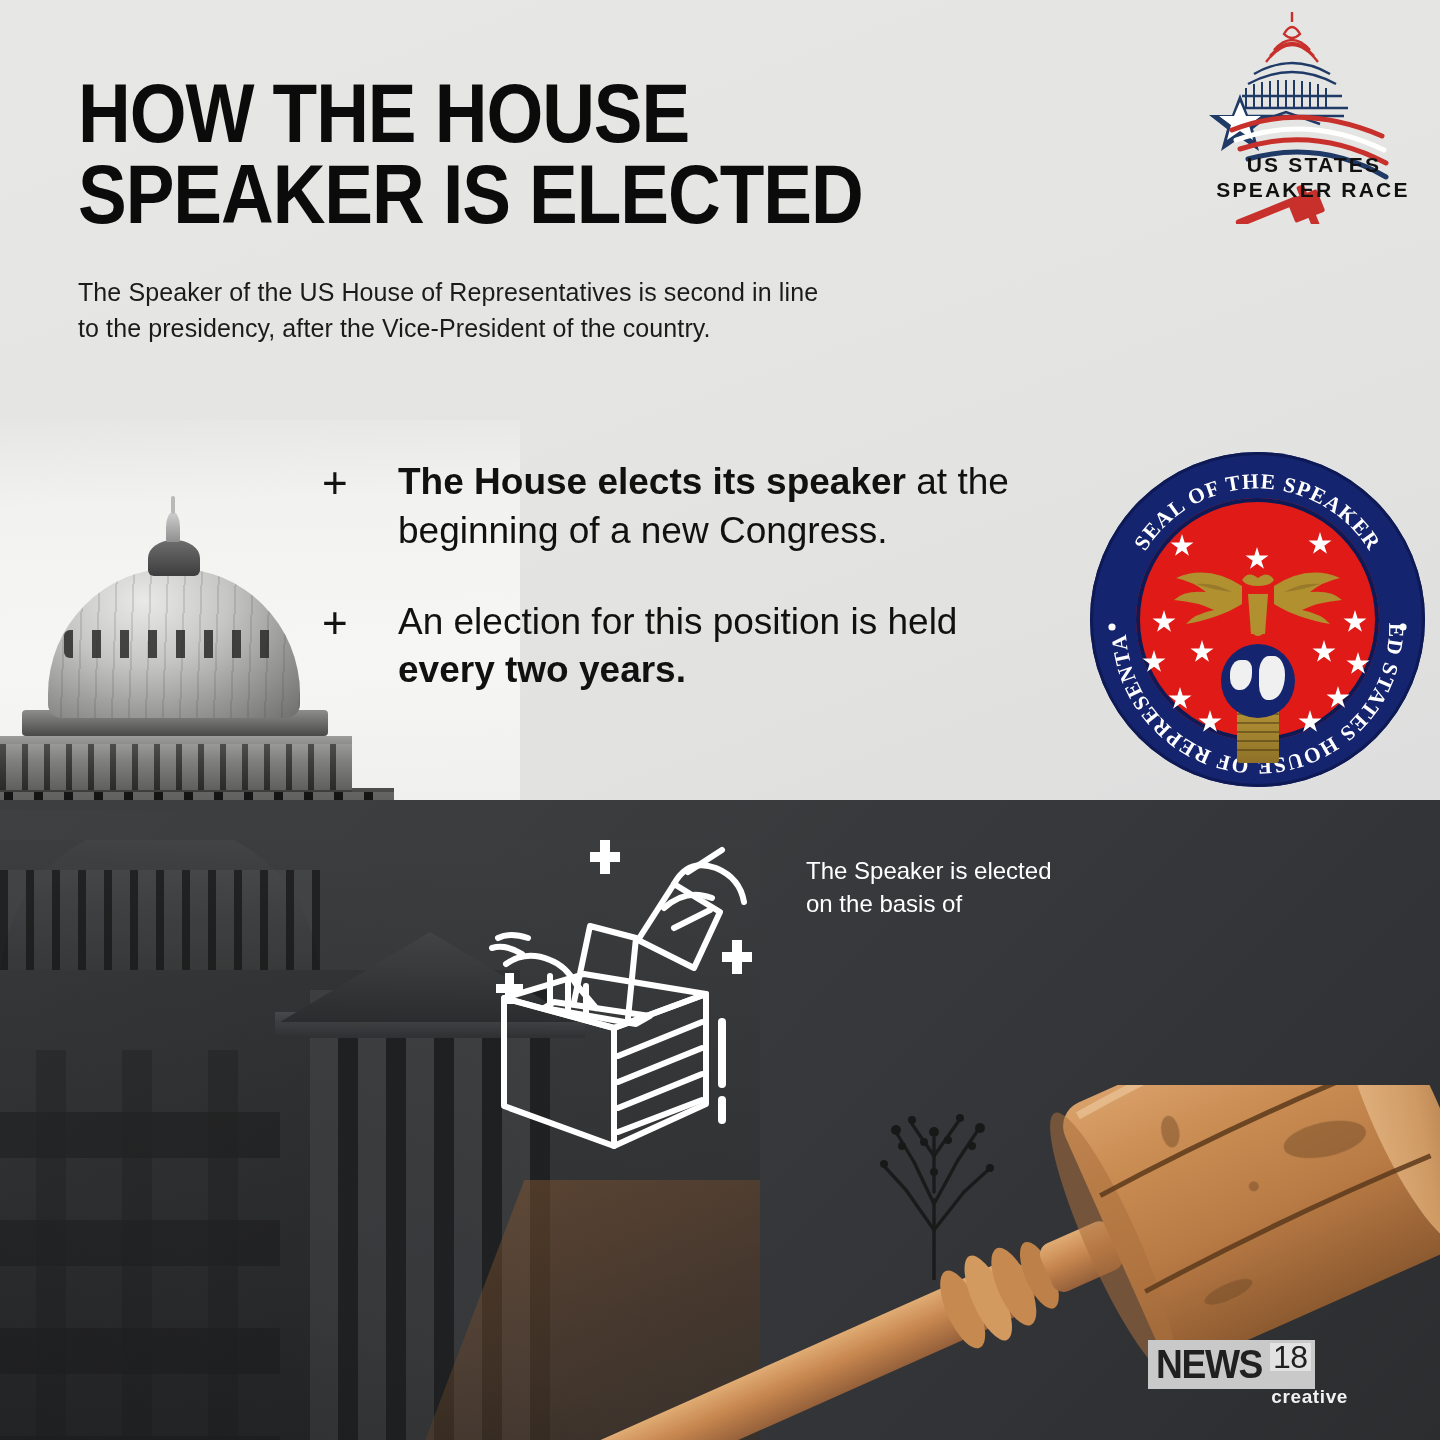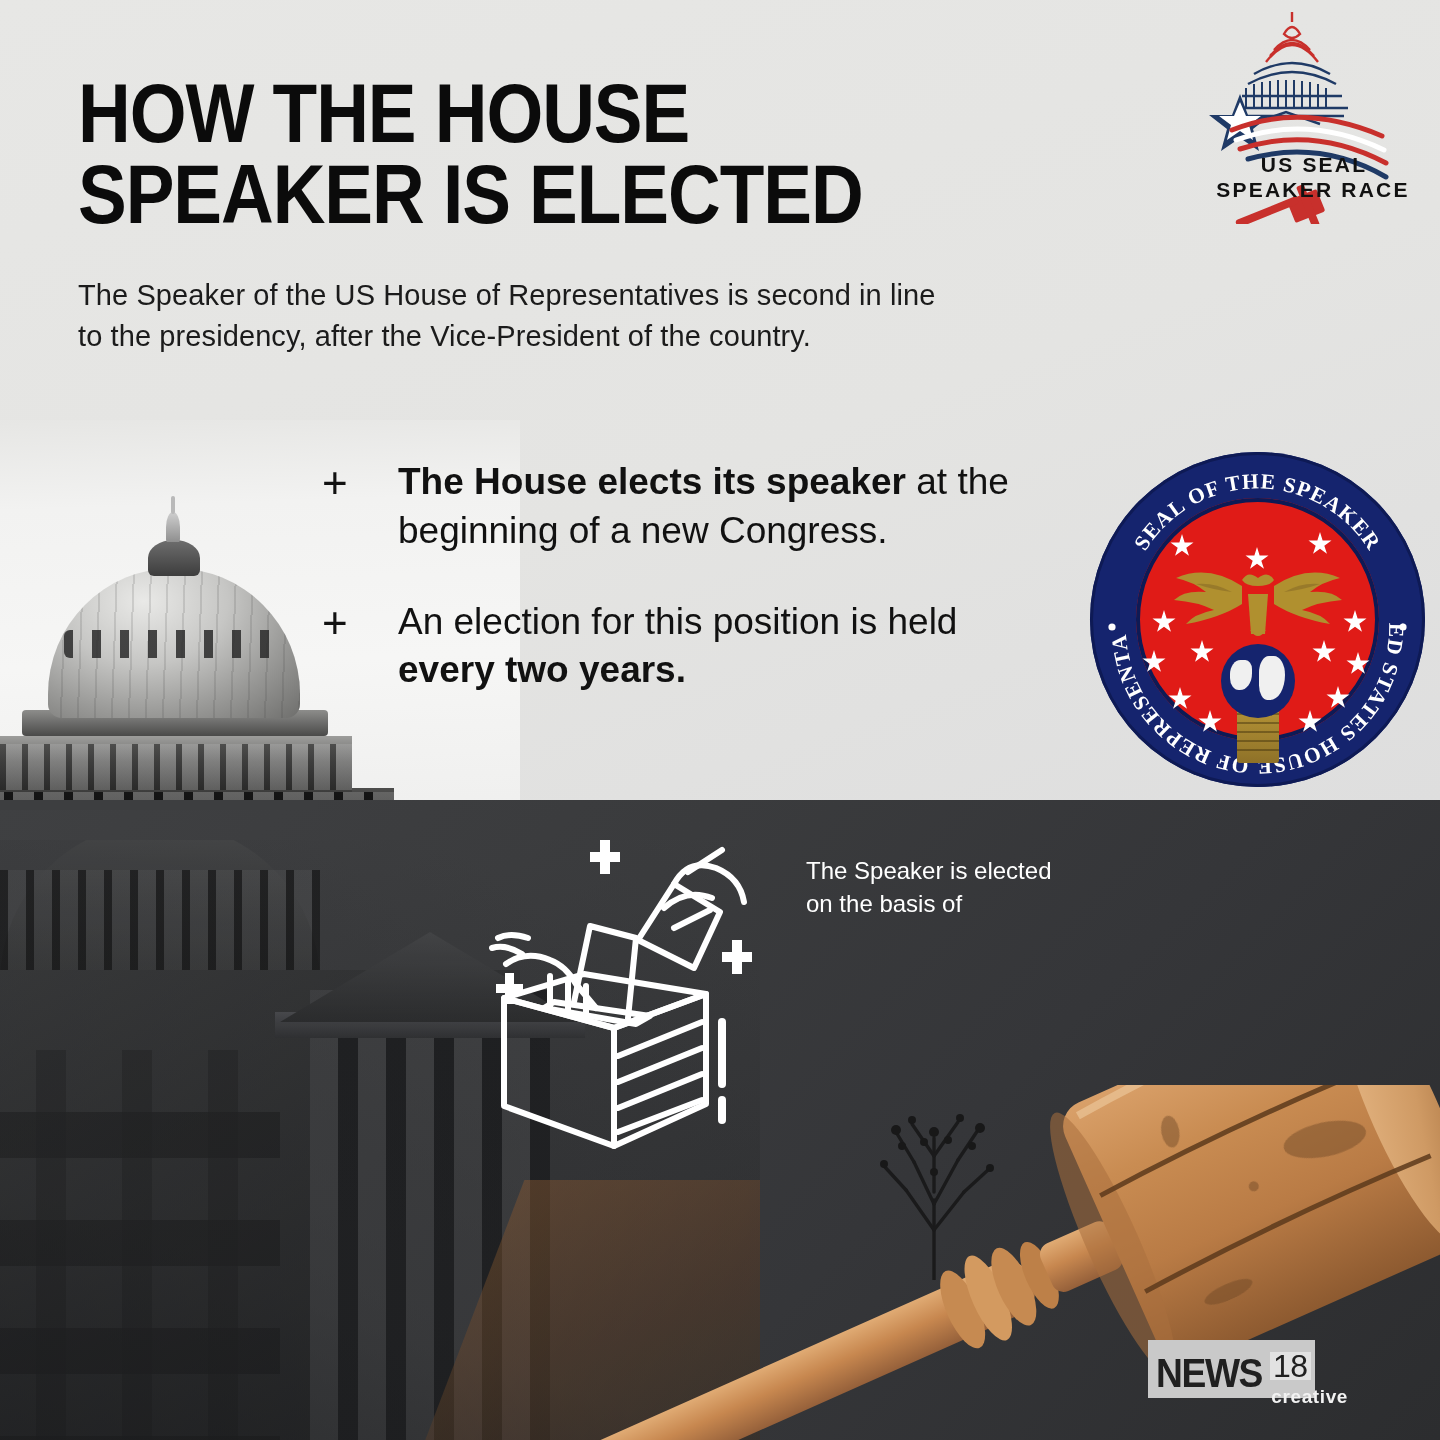--- a/index.html
+++ b/index.html
@@ -87,21 +87,21 @@
   
   .title{
     position:absolute;left:78px;top:74px;width:1000px;
     font-weight:800;font-size:83px;line-height:.97;
     letter-spacing:-1.2px;color:#0b0b0b;
     transform:scaleX(.88);transform-origin:left top;
     white-space:pre-line;
   }
   .subtitle{
     position:absolute;left:78px;top:275px;width:1270px;
-    font-size:29px;line-height:1.42;color:#1b1b1b;font-weight:400;
+    font-size:25px;line-height:1.42;color:#1b1b1b;font-weight:400;
     white-space:pre-line;letter-spacing:.1px;
   }
 
   
   .bullets{position:absolute;left:322px;top:458px;width:730px;}
   .bullet{position:relative;display:flex;align-items:flex-start;margin-bottom:42px;}
   .plus{
     width:56px;flex:0 0 56px;
     font-size:44px;line-height:50px;font-weight:300;color:#121212;
     text-align:left;
@@ -249,21 +249,21 @@
 
   
   .gavel{position:absolute;left:-60px;top:1085px;width:1560px;height:400px;}
 
   
   .news18{
     position:absolute;left:1148px;top:1340px;width:200px;height:86px;
   }
   .n18-box{
     position:absolute;left:0;top:0;
-    background:#c9c9c9;padding:12px 4px 4px 8px;
+    background:#c9c9c9;padding:3px 4px 4px 8px;
     display:flex;align-items:flex-start;
   }
   .n18-word{
     font-size:40px;font-weight:800;color:#202020;letter-spacing:-1.5px;
     line-height:42px;font-family:"Liberation Sans",sans-serif;
     transform:scaleX(.93);transform-origin:left center;
   }
   .n18-num{
     font-size:32px;font-weight:400;color:#202020;line-height:26px;
     background:#e2e2e2;padding:1px 3px;margin-left:0px;
@@ -346,21 +346,21 @@
         <path d="M52 147 q72 -20 138 18" stroke="#1f3a66"></path>
       </g>
 
       <g fill="#c8302c">
         <rect x="94" y="182" width="32" height="24" rx="2" transform="rotate(-22 110 194)"></rect>
         <rect x="108" y="172" width="8" height="44" rx="2" transform="rotate(-22 112 194)"></rect>
         <rect x="38" y="196" width="66" height="8" rx="3" transform="rotate(-22 71 200)"></rect>
       </g>
     </svg>
     <div style="position:absolute;left:16px;top:140px;width:204px;text-align:center;
-                font-size:21px;font-weight:800;letter-spacing:2.2px;color:#111;line-height:25px;">US SEAL</div>
+                font-size:21px;font-weight:800;letter-spacing:2.2px;color:#111;line-height:25px;">US STATES</div>
     <div style="position:absolute;left:6px;top:165px;width:222px;text-align:center;
                 font-size:21px;font-weight:800;letter-spacing:2.2px;color:#111;line-height:25px;">SPEAKER RACE</div>
   </div>
 
   <div class="bullets">
     <div class="bullet">
       <div class="plus">+</div>
       <div class="btext"><b>The House elects its speaker</b><span> at the beginning of a new Congress.</span></div>
     </div>
     <div class="bullet" style="margin-top:14px;">

